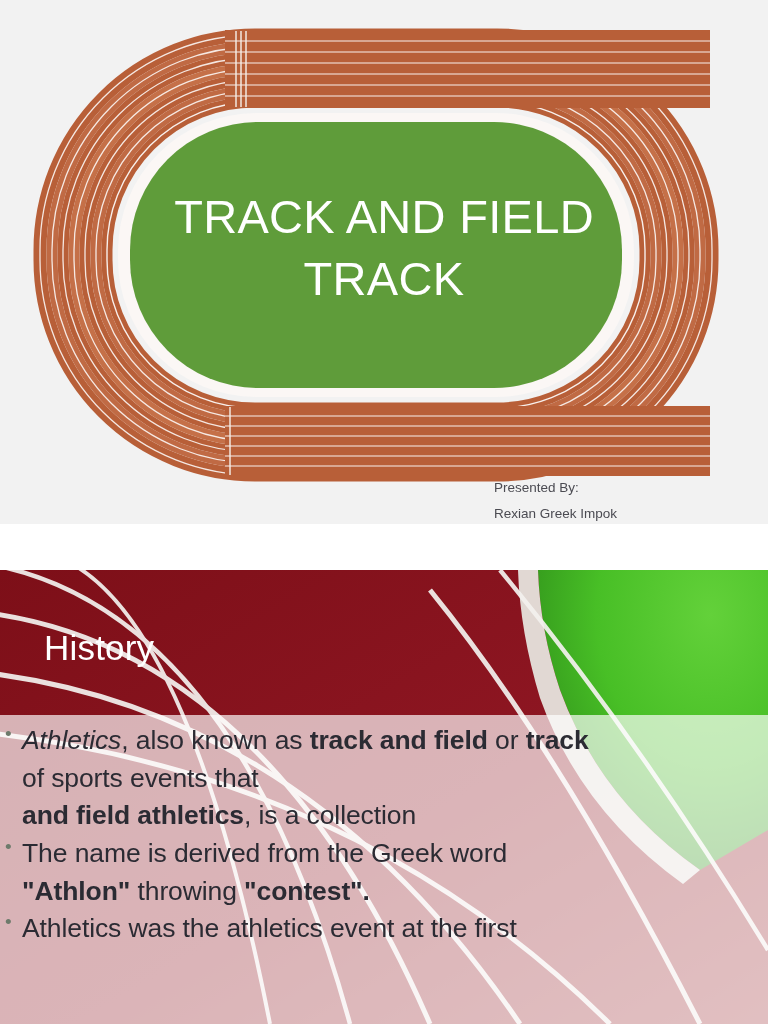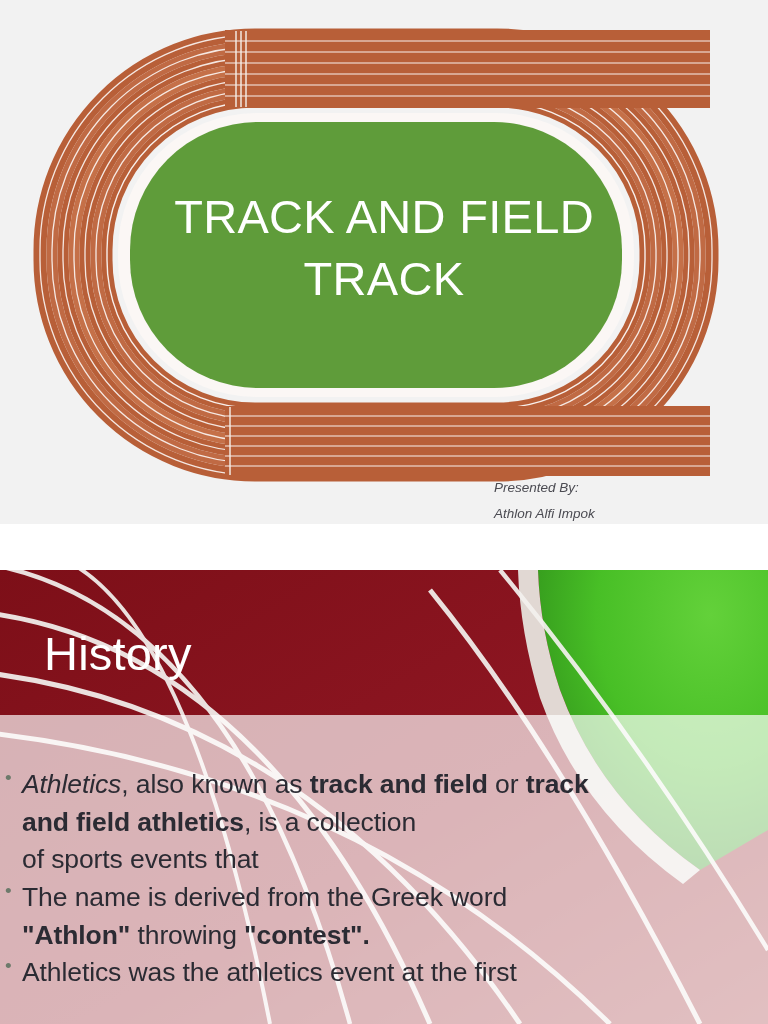--- a/index.html
+++ b/index.html
@@ -57,21 +57,20 @@
     z-index: 6;
   }
   .presented {
     position: absolute;
     left: 494px;
     top: 475px;
     z-index: 8;
     color: #4b4b52;
     font-size: 13.5px;
     line-height: 1.95;
-    font-style: italic;
   }
   .presented div { white-space: nowrap; }
 
   
   .gap {
     position: absolute;
     left: 0;
     top: 524px;
     width: 768px;
     height: 46px;
@@ -102,37 +101,36 @@
     height: 309px;
     background: rgba(255,255,255,0.68);
     z-index: 4;
   }
   .history-title {
     position: absolute;
     left: 44px;
     top: 630px;
     z-index: 9;
     color: #ffffff;
-    font-size: 47px;
+    font-size: 35px;
     font-weight: 400;
     line-height: 1;
     letter-spacing: 0.2px;
     text-align: right;
   }
   .body-list {
     position: absolute;
     left: 0px;
     top: 722px;
     width: 768px;
     z-index: 9;
     color: #2b2b33;
     font-size: 26.5px;
     line-height: 1.42;
     letter-spacing: -0.1px;
-    margin-top: 44px;
   }
   .bullet-line {
     display: block;
     padding-left: 22px;
     position: relative;
     white-space: nowrap;
   }
   .bullet-line.first::before {
     content: "•";
     position: absolute;
@@ -242,21 +240,21 @@
       </svg>
     </div>
 
     <div class="title-block">
       <div>TRACK AND FIELD</div>
       <div>TRACK</div>
     </div>
 
     <div class="presented">
       <div>Presented By:</div>
-      <div>Athlon Alfi Impok</div>
+      <div>Rexian Greek Impok</div>
     </div>
   </div>
 
   <div class="gap"></div>
 
   <div class="slide2">
     <svg class="photo-svg" width="768" height="454" viewBox="0 0 768 454">
       <defs>
         <linearGradient id="trackRed" x1="0" y1="0" x2="1" y2="1">
           <stop offset="0%" stop-color="#7d0f18"></stop>
@@ -292,25 +290,25 @@
 
   <div class="history-title">History</div>
 
   <div class="body-list">
 
     <span class="bullet-line first">
       <span class="ital">Athletics</span><span>, also known as </span><span class="bold">track and field</span><span> or </span><span class="bold">track</span>
     </span>
 
     <span class="cont">
+      <span>of sports events that</span>
+    </span>
+
+    <span class="cont">
       <span class="bold">and field athletics</span><span>, is a collection</span>
-    </span>
-
-    <span class="cont">
-      <span>of sports events that</span>
     </span>
 
 
     <span class="bullet-line first">
       <span>The name is derived from the Greek word</span>
     </span>
 
     <span class="cont">
       <span class="bold">"Athlon"</span><span> throwing </span><span class="bold">"contest".</span>
     </span>

